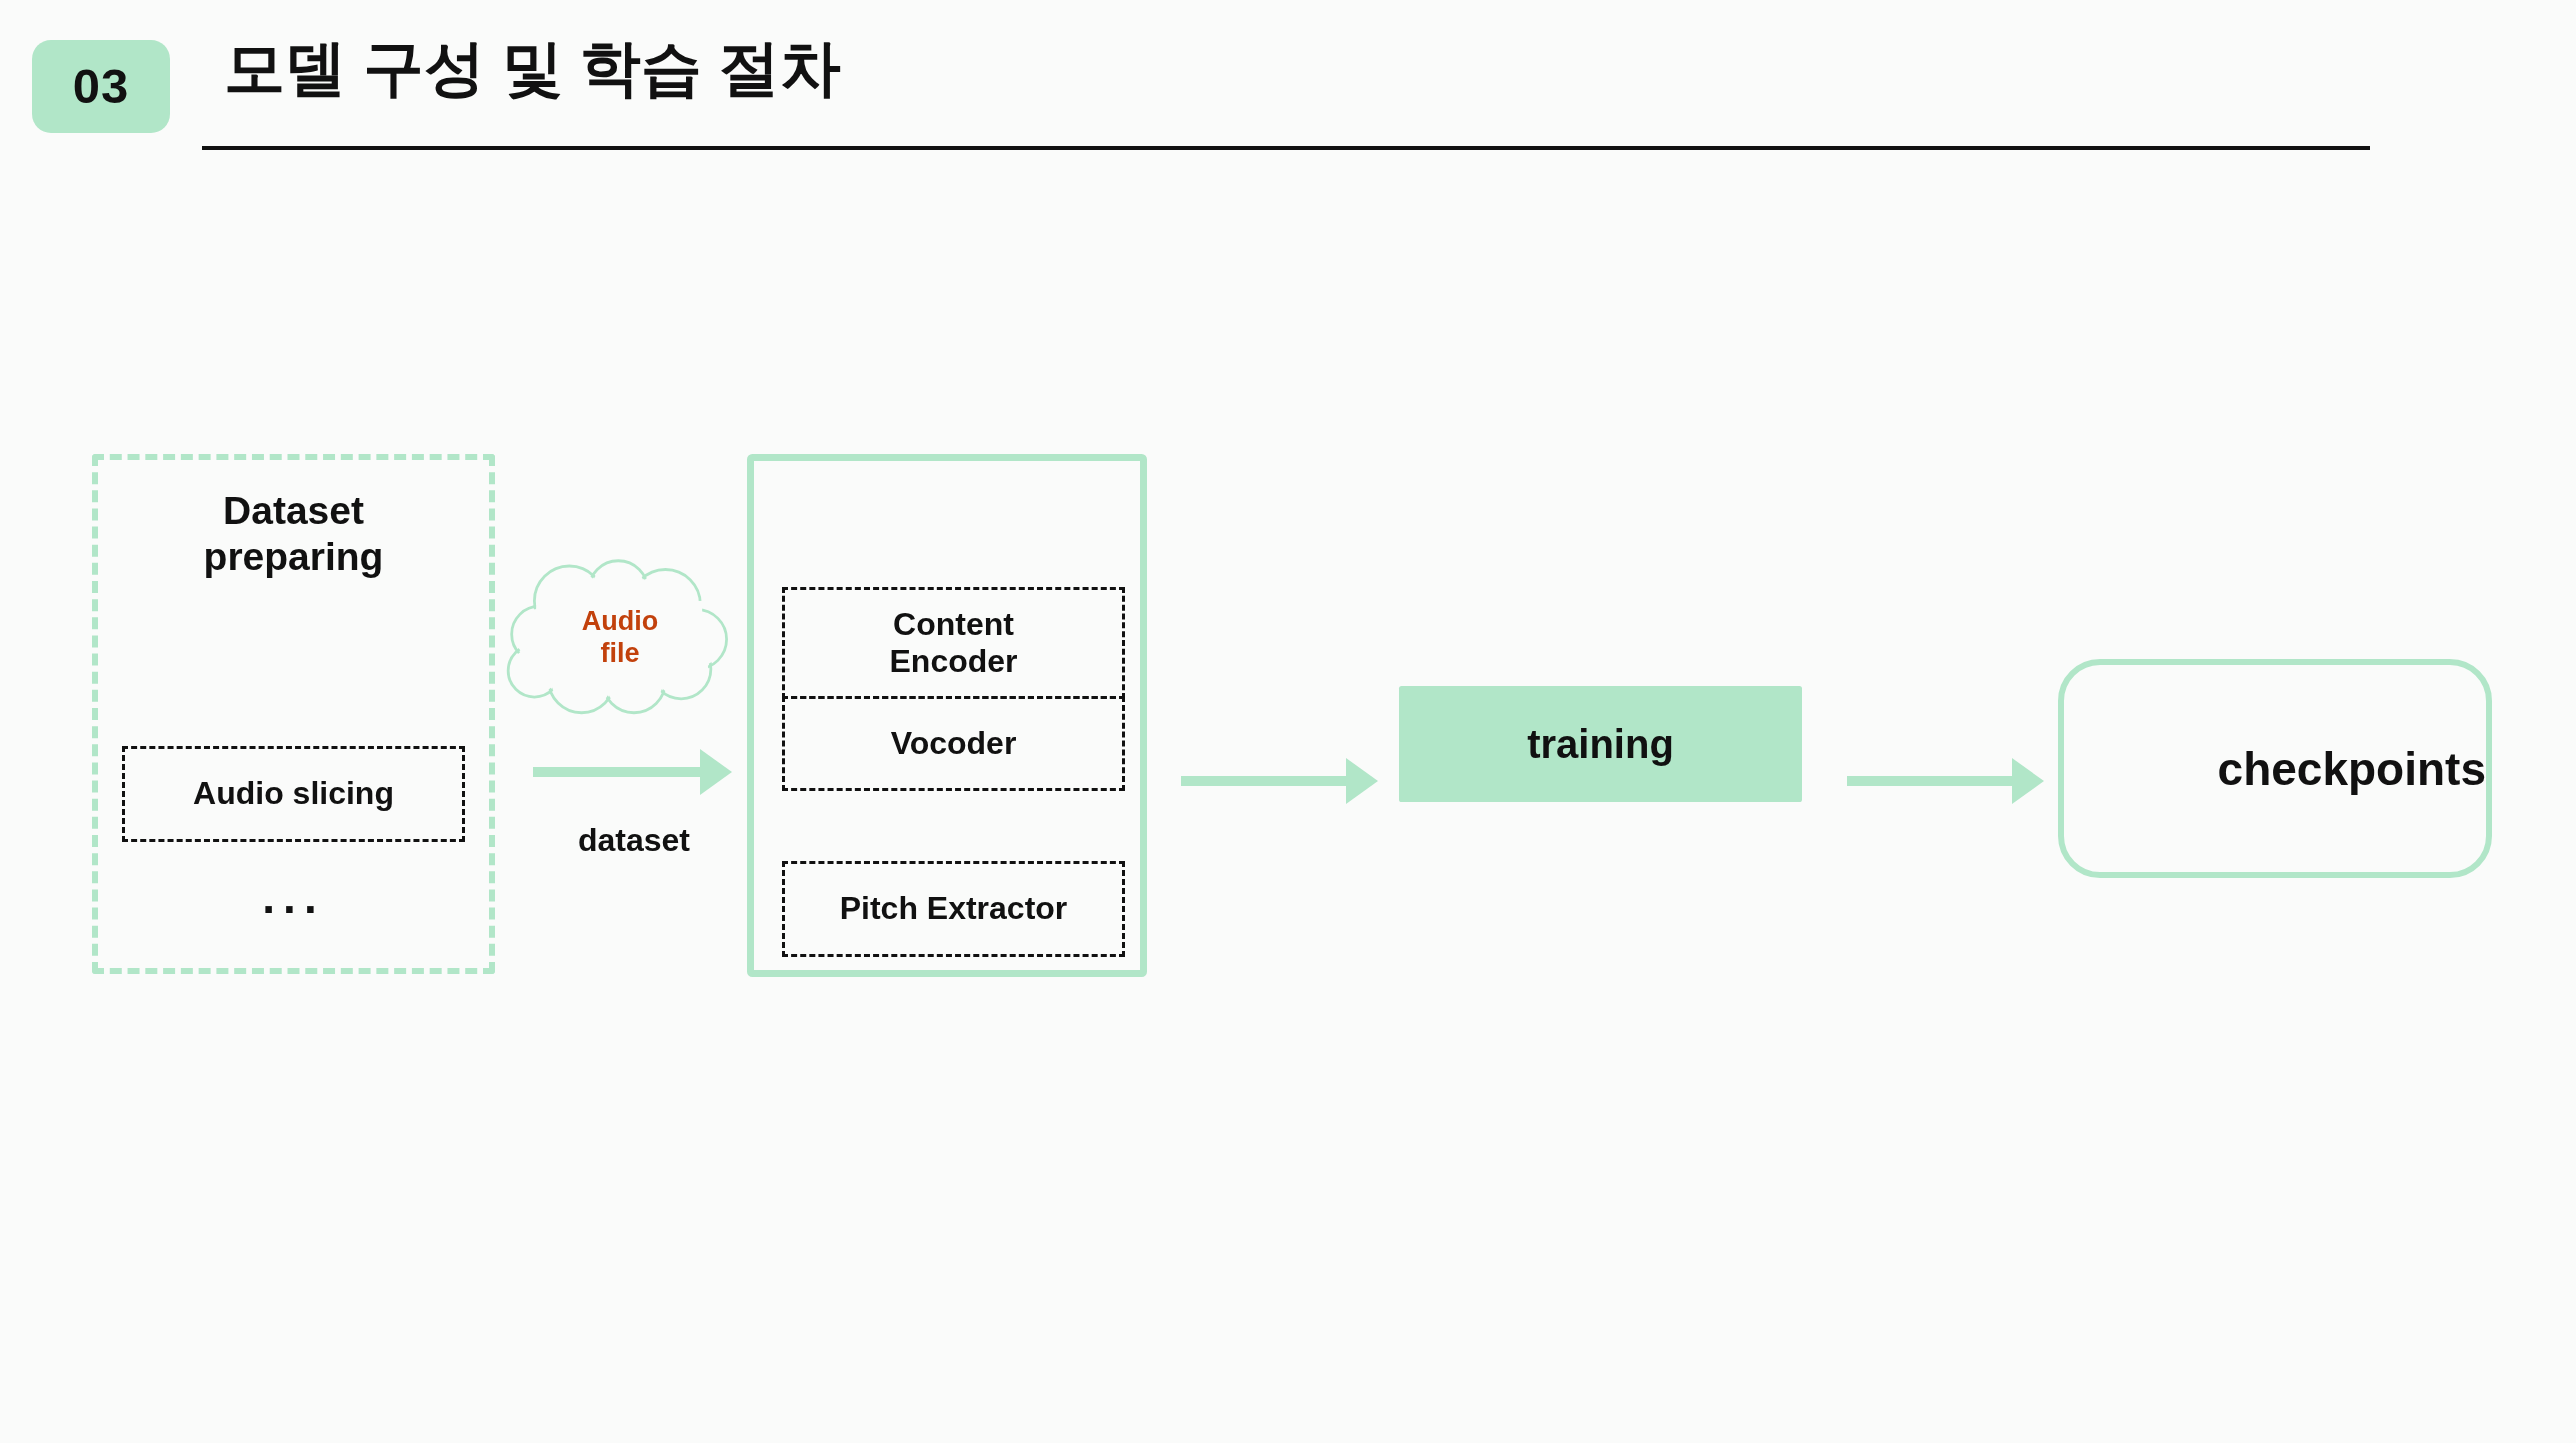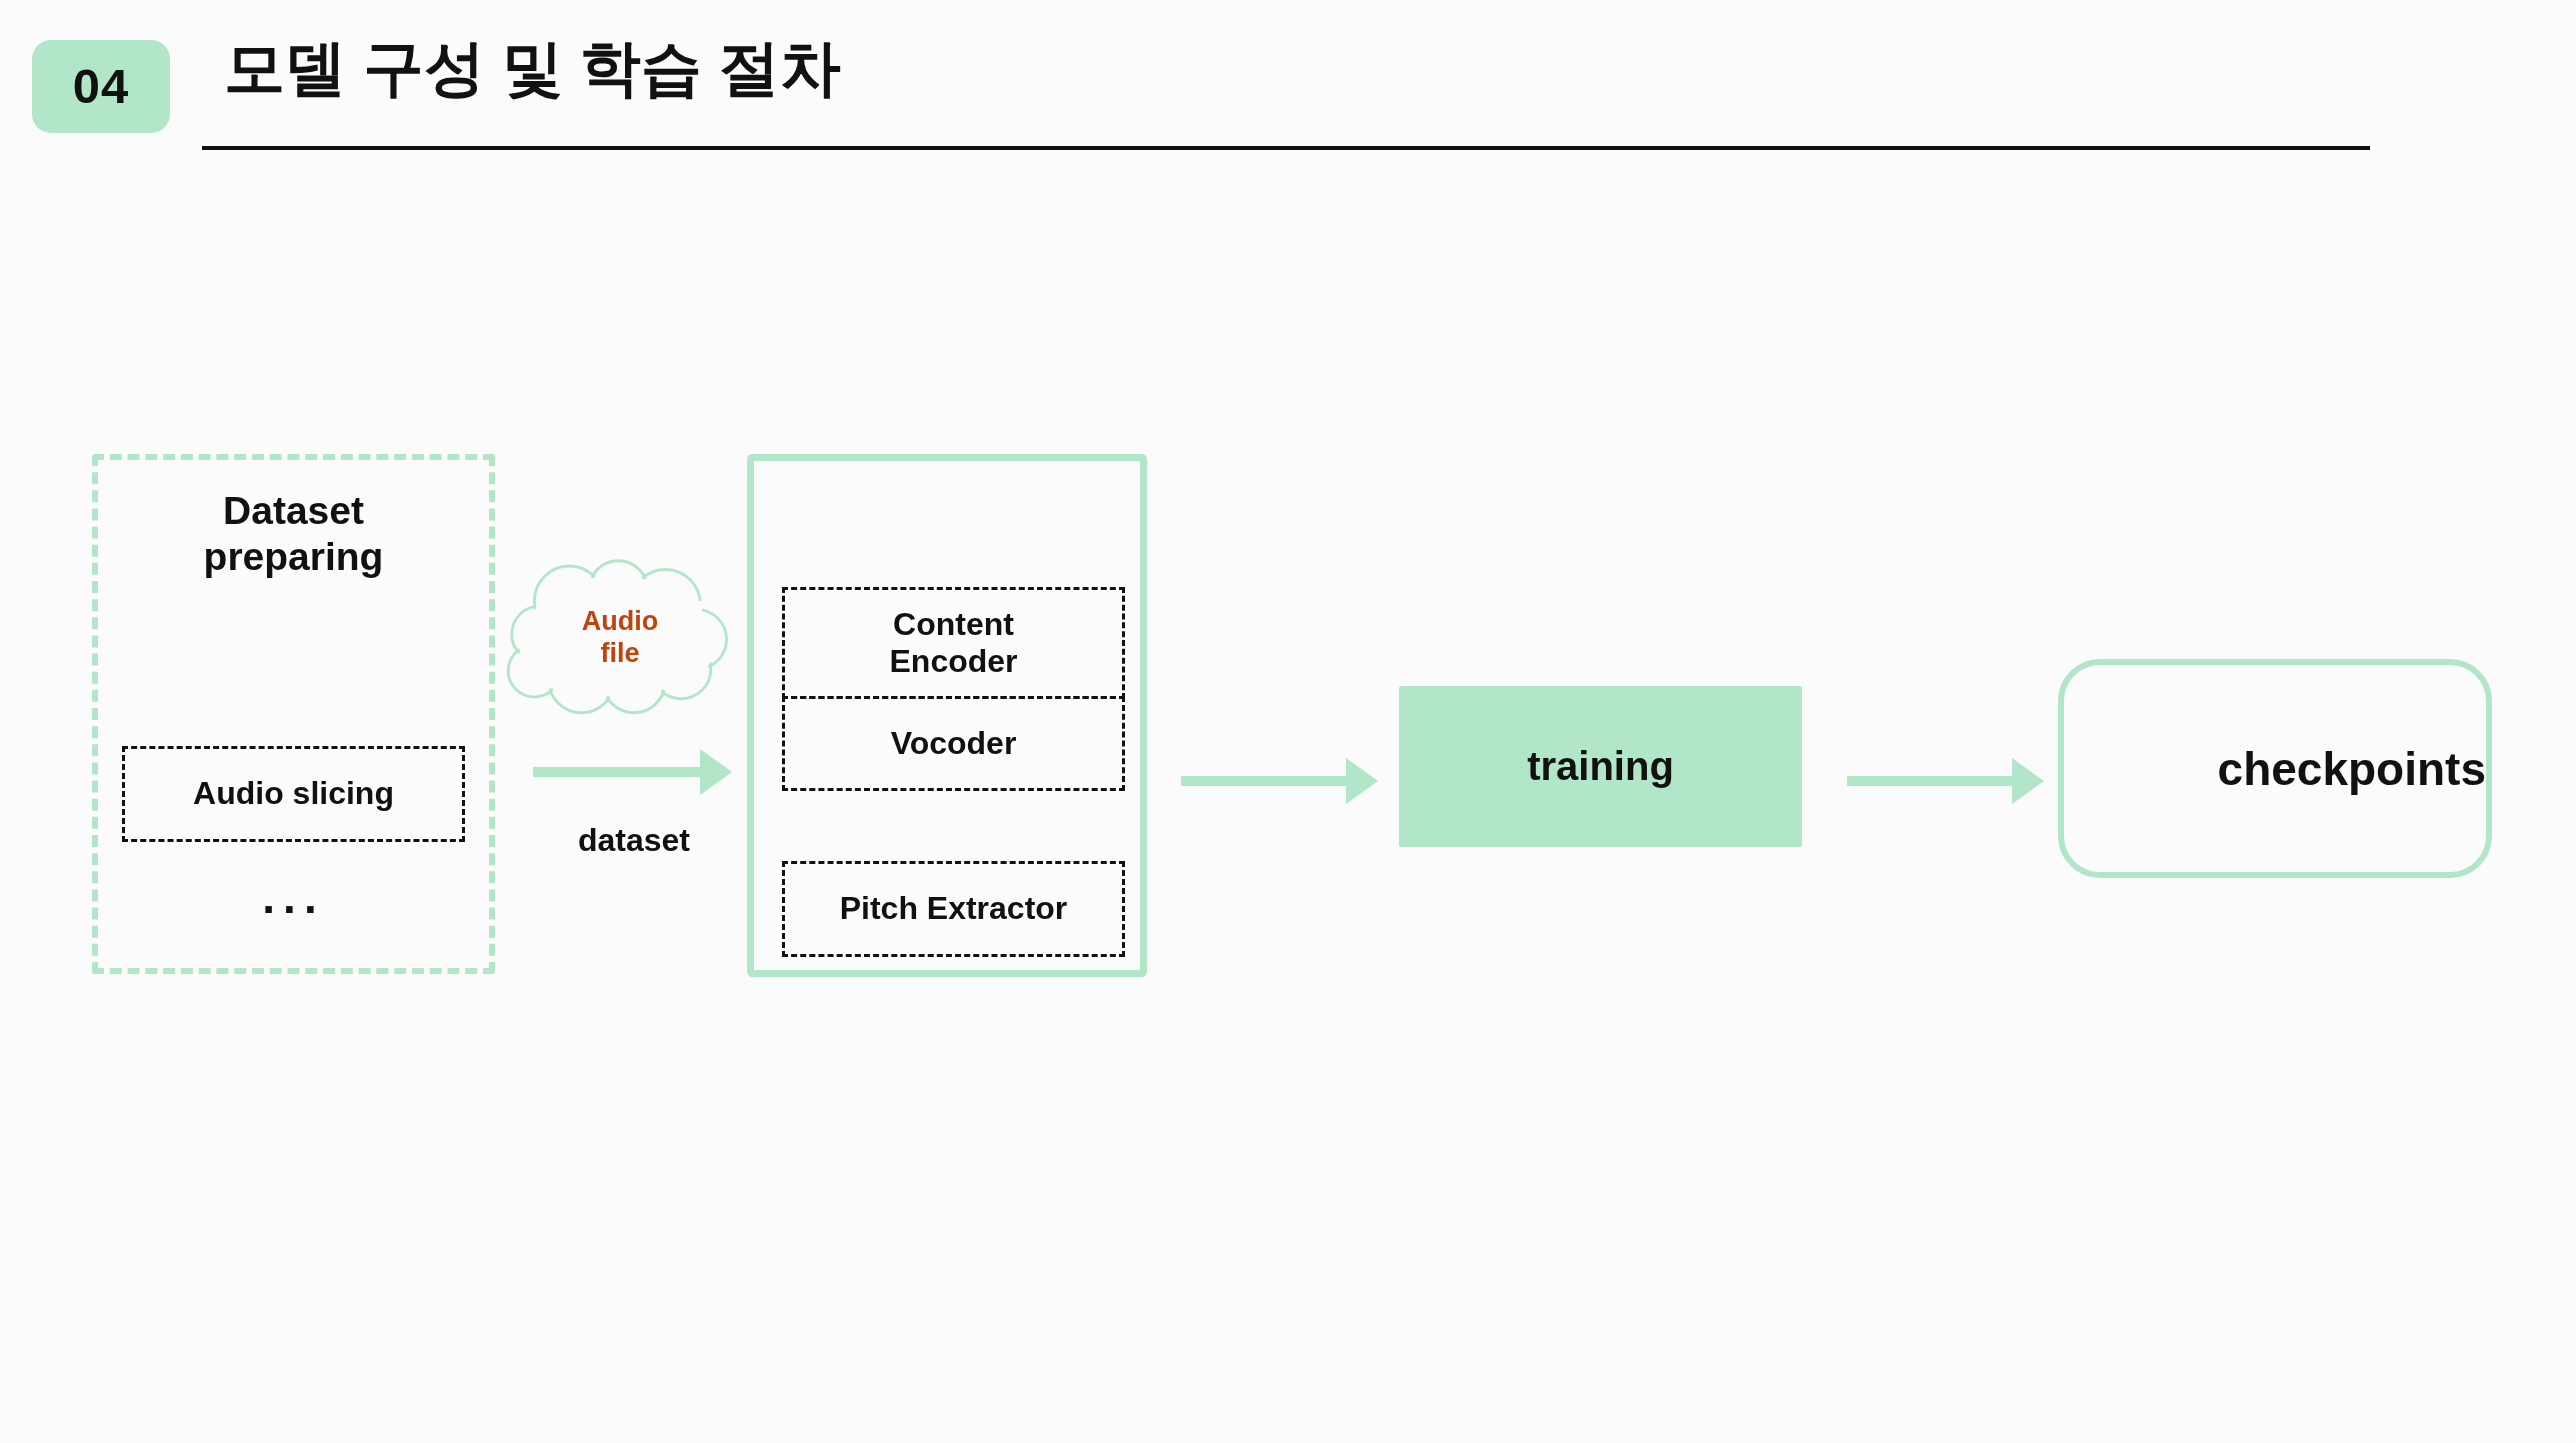--- a/index.html
+++ b/index.html
@@ -244,21 +244,21 @@
     width: 343px;
     height: 96px;
   }
 
   
   #training-box {
     position: absolute;
     left: 1399px;
     top: 686px;
     width: 403px;
-    height: 161px;
+    height: 116px;
     background: #b1e6c8;
     border-radius: 2.6px;
     display: flex;
     align-items: center;
     justify-content: center;
   }
   #training-box .lbl {
     font-size: 40px;
     font-weight: bold;
     color: #111111;
@@ -284,21 +284,21 @@
     font-weight: bold;
     color: #111111;
   }
 </style>
 </head>
 <body>
 
 <div id="slide-header">
 
   <div id="section-number-badge">
-    <span class="num">04</span>
+    <span class="num">03</span>
   </div>
 
   <div id="slide-title">모델 구성 및 학습 절차</div>
 
   <div id="title-underline"></div>
 </div>
 
 <div id="diagram">
 
   <div id="dataset-preparing-box">

